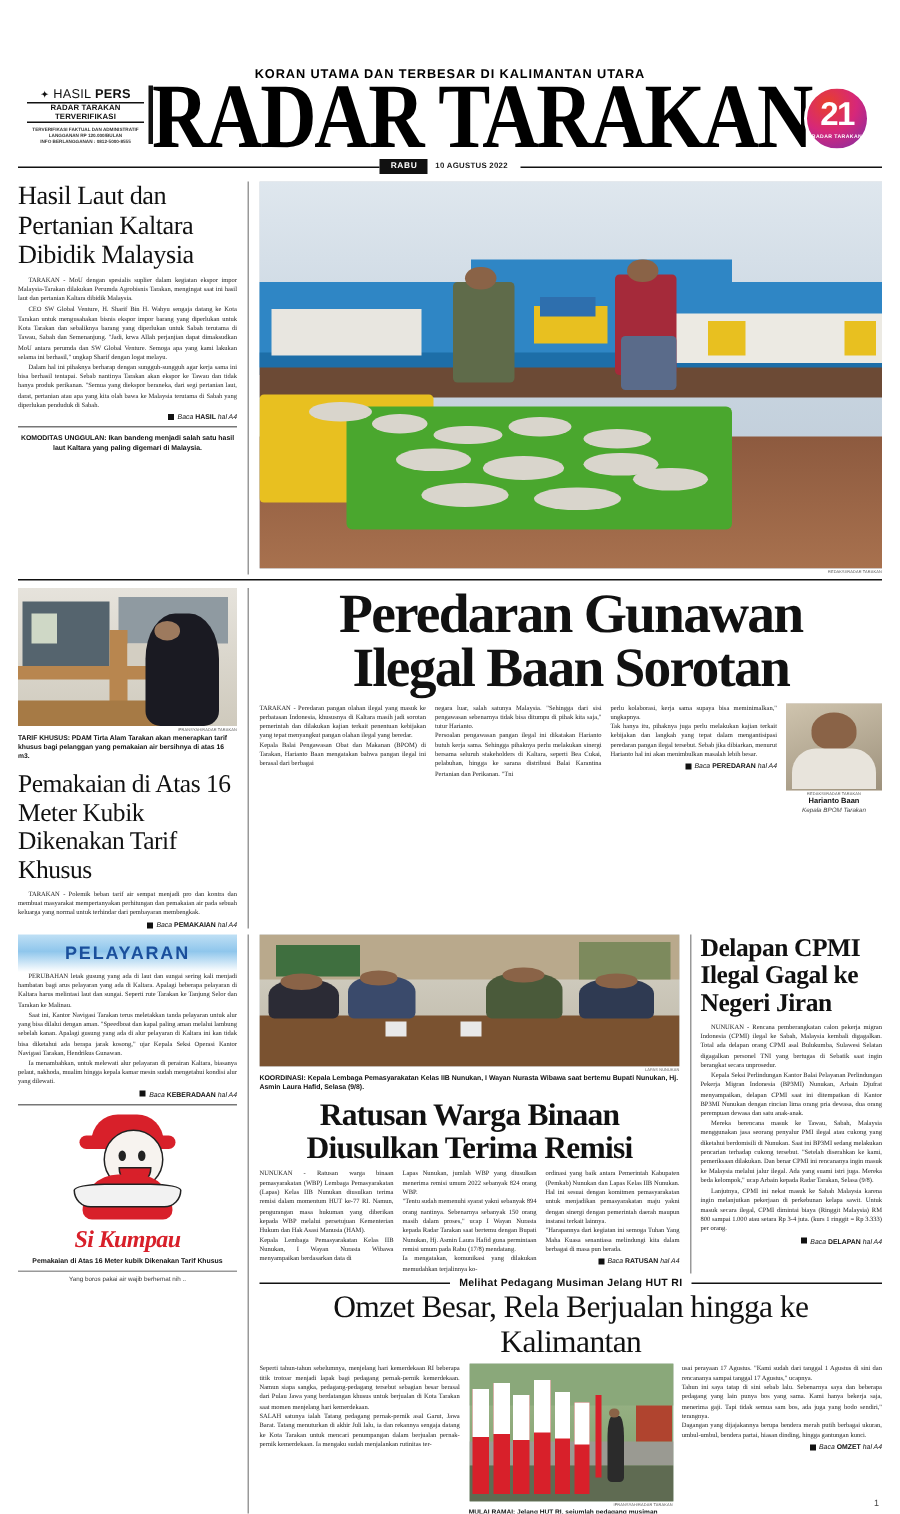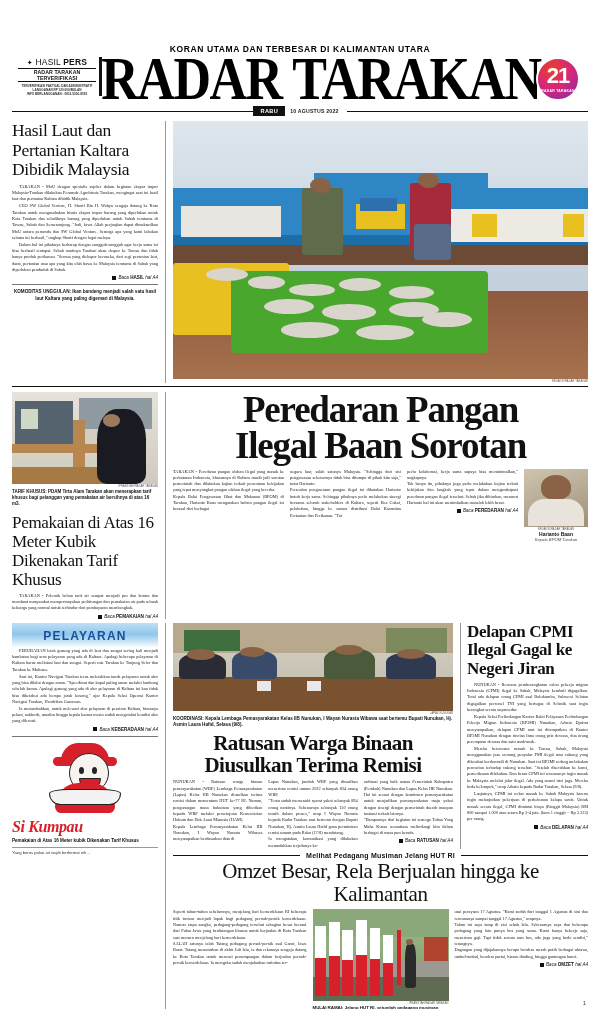--- a/index.html
+++ b/index.html
@@ -140,21 +140,21 @@
   .rubrik {
     background: linear-gradient(180deg,#bfe0f5 0%, #8fc6ec 45%, #ffffff 100%);
     text-align:center; padding:3px 0 4px;
   }
   .rubrik span {
     font-family:"Liberation Sans",sans-serif; font-weight:bold;
     font-size:12px; color:#1a4f9c; letter-spacing:1.2px;
   }
 
   
-  .kumpau { padding-top:2px; }
+  .kumpau { text-align:center; padding-top:2px; }
   .kumpau-art { position:relative; width:92px; height:74px; margin:0 auto; }
   .k-hat { position:absolute; left:22px; top:0; width:48px; height:22px; background:#d8202a; border-radius:24px 24px 6px 6px; }
   .k-hat2 { position:absolute; left:14px; top:14px; width:64px; height:9px; background:#d8202a; border-radius:5px; }
   .k-face { position:absolute; left:30px; top:10px; width:40px; height:40px; background:#f7f3ef; border-radius:50%; border:1.4px solid #222; }
   .k-eye { position:absolute; width:5px; height:7px; background:#222; border-radius:50%; top:13px; }
   .k-eye.l { left:9px; } .k-eye.r { left:22px; }
   .k-mouth { position:absolute; left:9px; top:24px; width:22px; height:12px; background:#d8202a; border-radius:0 0 12px 12px; border:1.2px solid #222;}
   .k-body { position:absolute; left:16px; top:40px; width:60px; height:30px; background:#d8202a; border-radius:30px 30px 8px 8px;}
   .k-collar { position:absolute; left:10px; top:46px; width:72px; height:16px; background:#f2f2f2; border:1.2px solid #222; border-radius:40% 40% 16px 16px;}
   .k-name {
@@ -328,21 +328,21 @@
         <p>TARAKAN - Polemik beban tarif air sempat menjadi pro dan kontra dan membuat masyarakat mempertanyakan perhitungan dan pemakaian air pada sebuah keluarga yang normal untuk terhindar dari pembayaran membengkak.</p>
       </div>
       <div class="jump">
         <span class="sq"></span><span class="it">Baca</span>
         <span>PEMAKAIAN</span>
         <span class="it">hal A4</span>
       </div>
     </div>
 
     <div class="col-main vrule" style="padding-left:7px">
-      <h2 class="hl-big">Peredaran Pangan</h2>
+      <h2 class="hl-big">Peredaran Gunawan</h2>
       <h2 class="hl-big" style="margin-bottom:4px">Ilegal Baan Sorotan</h2>
 
       <div style="display:flex;gap:6px;">
         <div class="body-txt" style="flex:1;white-space:pre-line">TARAKAN - Peredaran pangan olahan ilegal yang masuk ke perbatasan Indonesia, khususnya di Kaltara masih jadi sorotan pemerintah dan dilakukan kajian terkait penentuan kebijakan yang tepat menyangkut pangan olahan ilegal yang beredar.
 Kepala Balai Pengawasan Obat dan Makanan (BPOM) di Tarakan, Harianto Baan mengatakan bahwa pangan ilegal ini berasal dari berbagai</div>
         <div class="body-txt" style="flex:1;white-space:pre-line">negara luar, salah satunya Malaysia. "Sehingga dari sisi pengawasan sebenarnya tidak bisa ditumpu di pihak kita saja," tutur Harianto.
 Persoalan pengawasan pangan ilegal ini dikatakan Harianto butuh kerja sama. Sehingga pihaknya perlu melakukan sinergi bersama seluruh stakeholders di Kaltara, seperti Bea Cukai, pelabuhan, hingga ke sarana distribusi Balai Karantina Pertanian dan Perikanan. "Tni</div>
         <div style="flex:1;display:flex;flex-direction:column;">
           <div class="body-txt" style="white-space:pre-line">perlu kolaborasi, kerja sama supaya bisa meminimalkan," ungkapnya.
 Tak hanya itu, pihaknya juga perlu melakukan kajian terkait kebijakan dan langkah yang tepat dalam mengantisipasi peredaran pangan ilegal tersebut. Sebab jika dibiarkan, menurut Harianto hal ini akan menimbulkan masalah lebih besar.</div>

